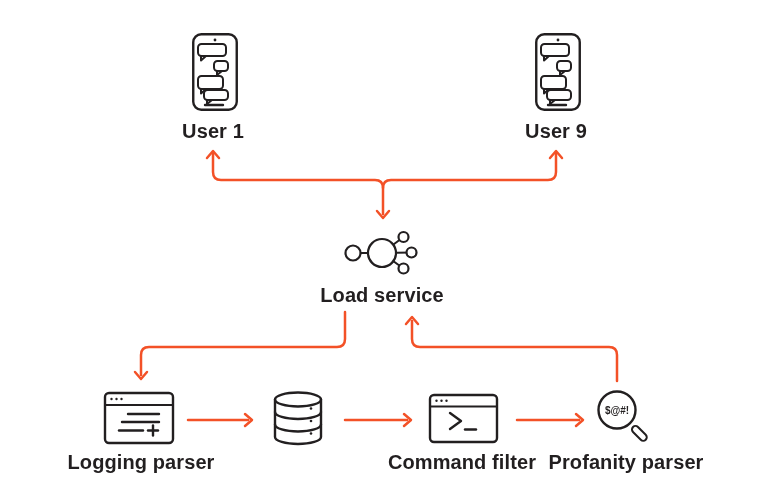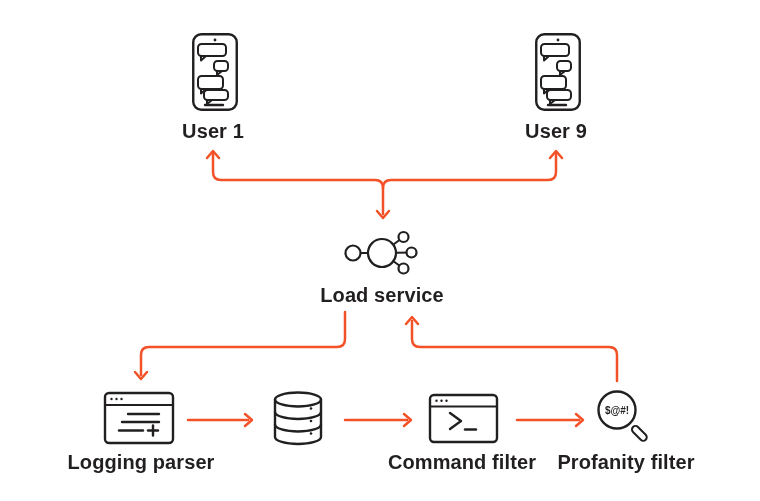--- a/index.html
+++ b/index.html
@@ -163,15 +163,15 @@
 
   <div class="node-label" style="left:556px;top:120px">User 9</div>
 
   <div class="node-label" style="left:382px;top:284px">Load service</div>
 
   <div class="node-label" style="left:141px;top:451px">Logging parser</div>
 
 
   <div class="node-label" style="left:462px;top:451px">Command filter</div>
 
-  <div class="node-label" style="left:626px;top:451px">Profanity filter</div>
+  <div class="node-label" style="left:626px;top:451px">Profanity parser</div>
 
 </div>
 
 </body></html>

